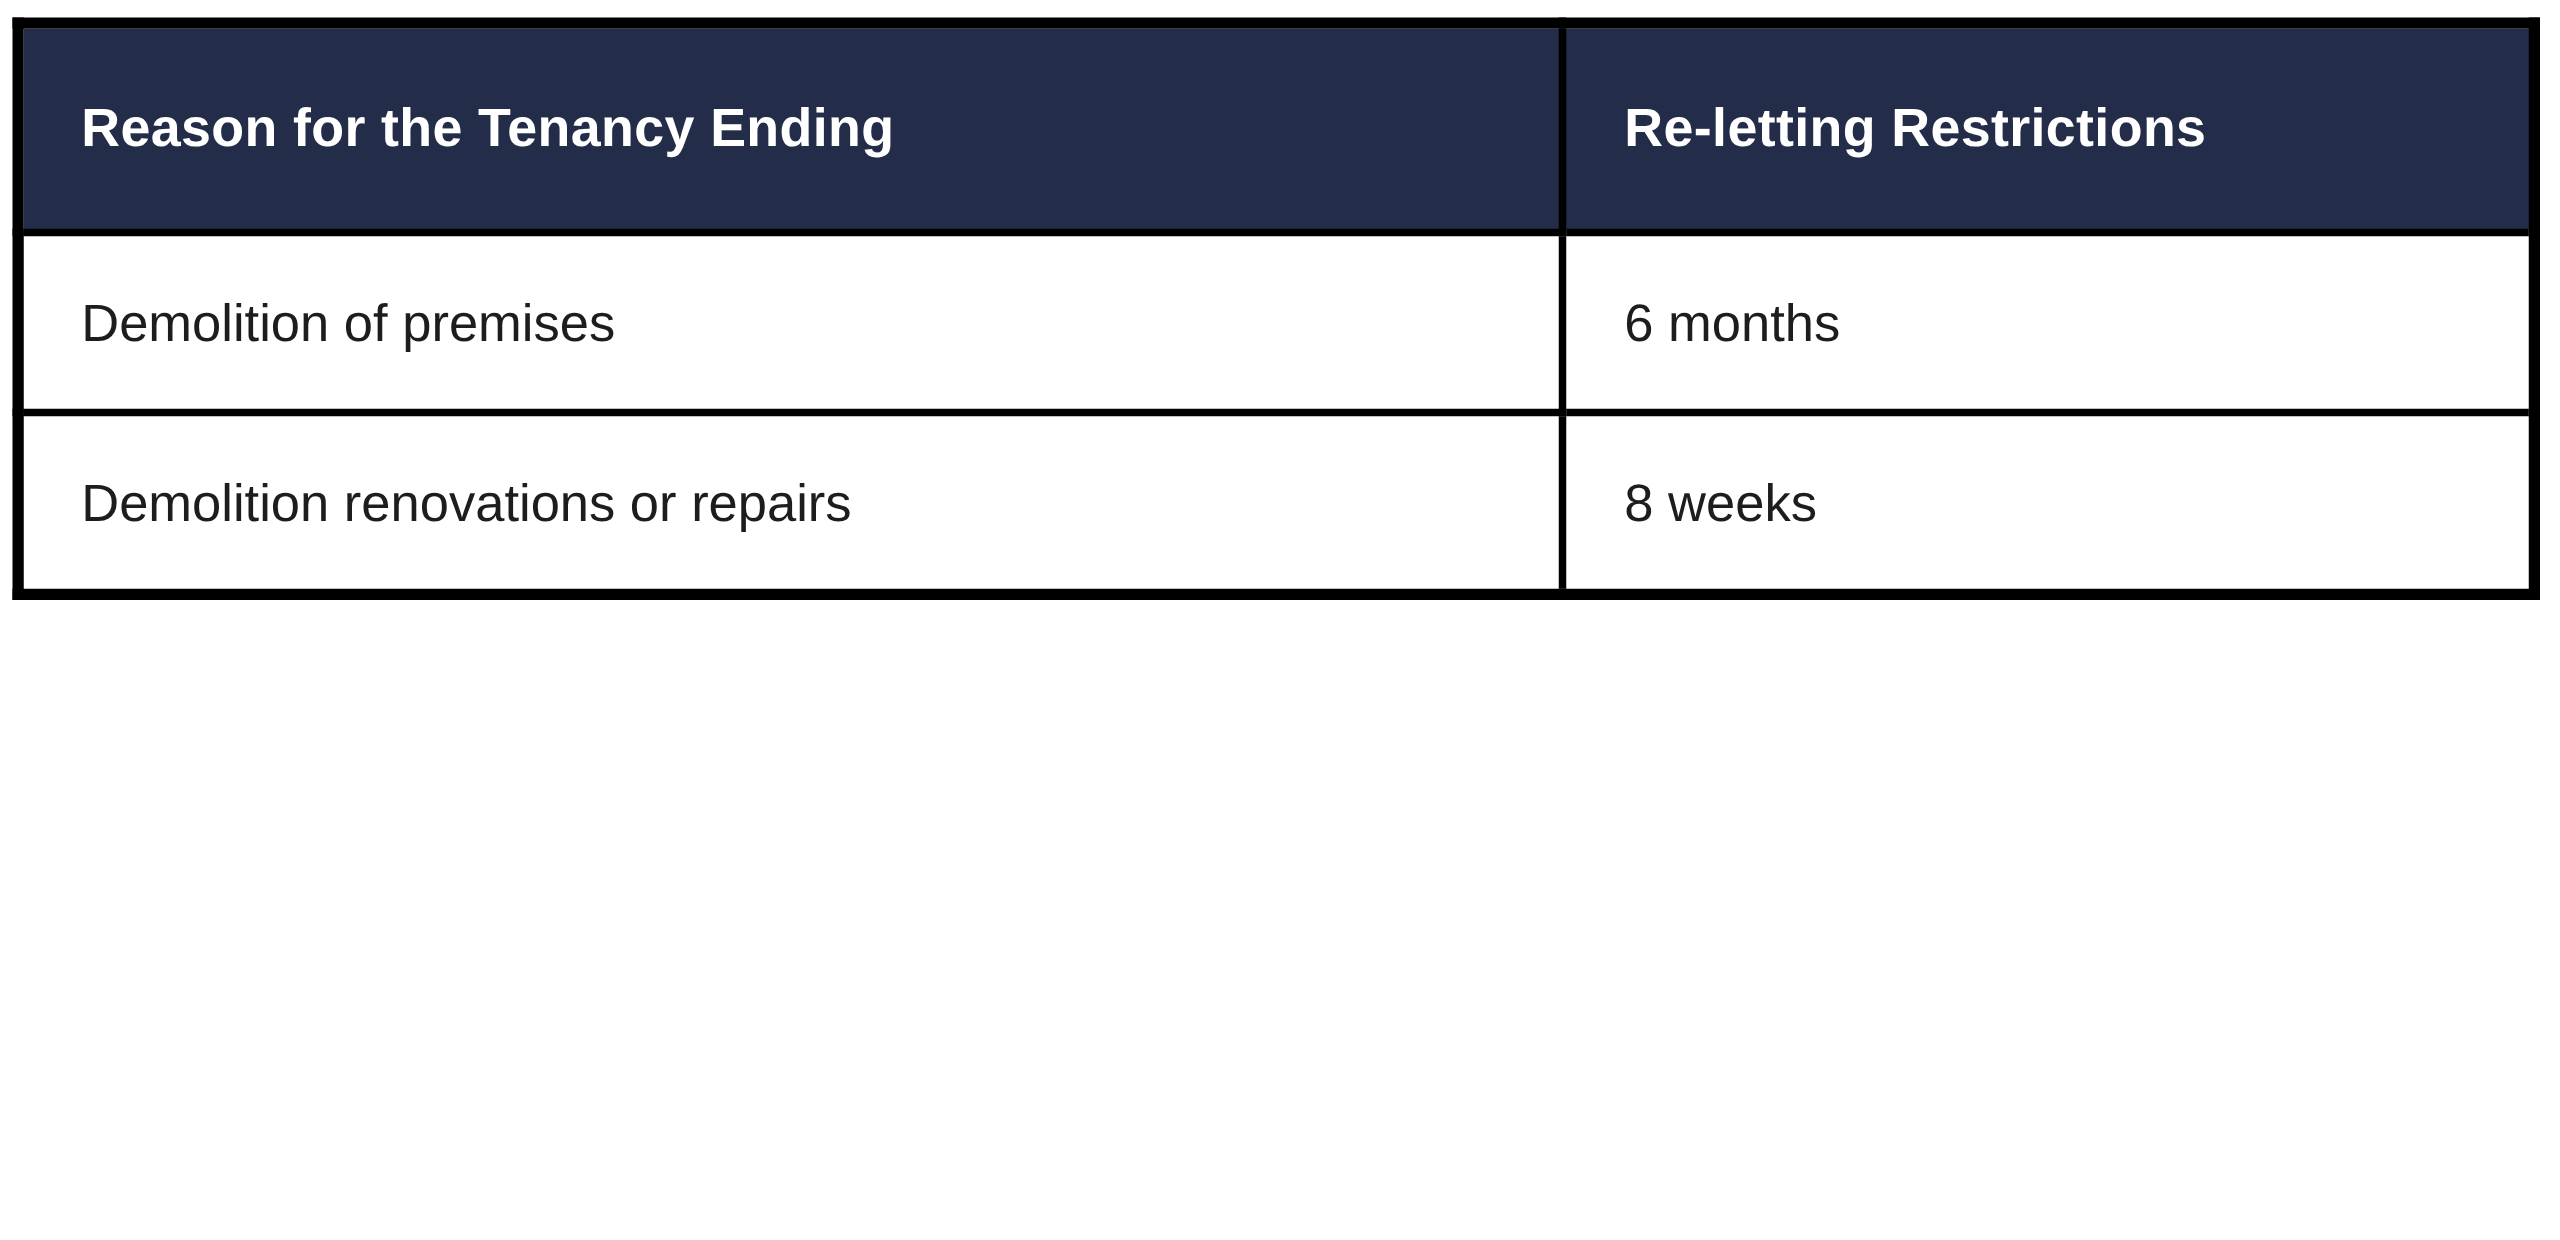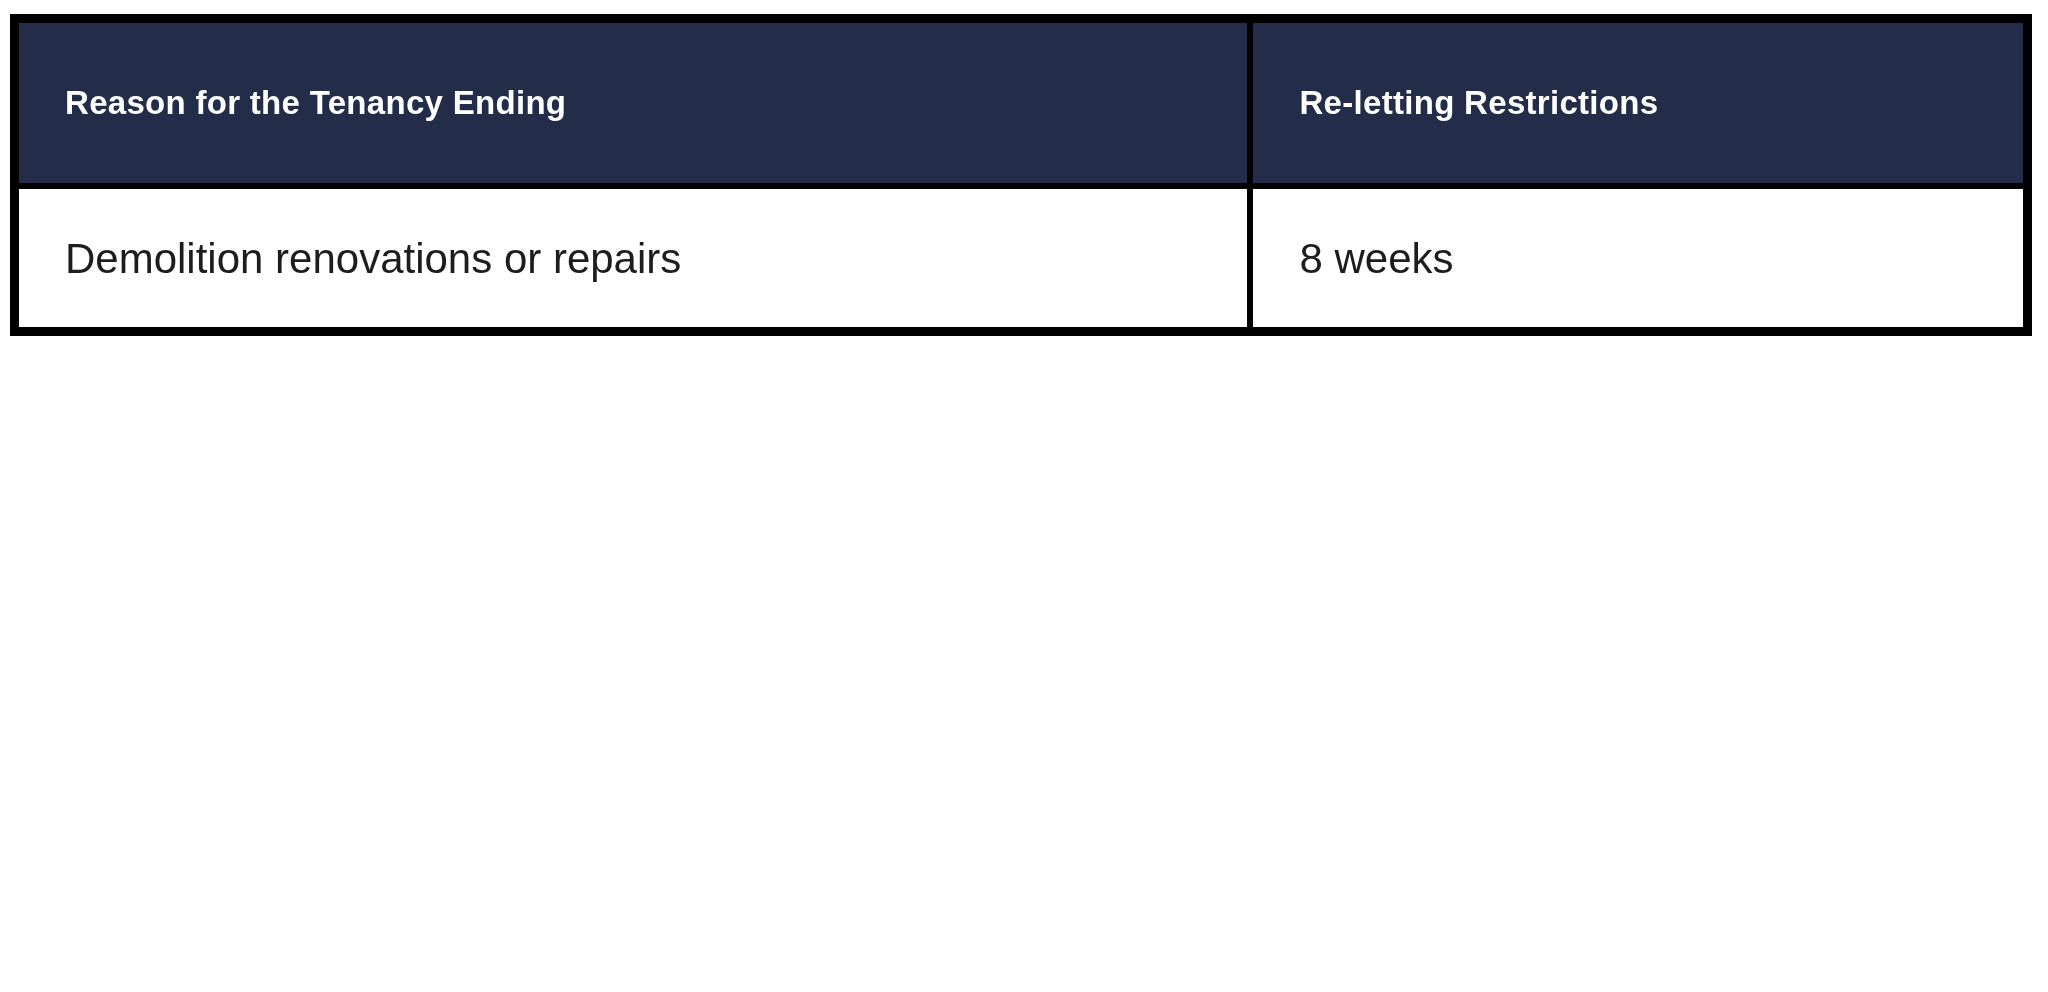--- a/index.html
+++ b/index.html
@@ -29,21 +29,21 @@
   .tenancy-table td {
     border: 6px solid var(--border-color, #000000);
     text-align: left;
     vertical-align: middle;
     padding: 0 46px;
     overflow: hidden;
   }
   .tenancy-table th {
     background: var(--header-bg, #232c49);
     color: var(--header-text, #ffffff);
-    font-size: 33px;
+    font-size: 43px;
     font-weight: 700;
     letter-spacing: 0.3px;
     height: 160px;
   }
   .tenancy-table td {
     background: var(--row-bg, #ffffff);
     color: var(--body-text, #1d1d1d);
     font-size: 42px;
     line-height: 1.5;
     font-weight: 400;
@@ -61,18 +61,22 @@
       <col class="col-restriction">
     </colgroup>
     <thead>
       <tr class="header-row">
         <th>Reason for the Tenancy Ending</th>
         <th>Re-letting Restrictions</th>
       </tr>
     </thead>
     <tbody>
       <tr class="row-std">
+        <td>Demolition of premises</td>
+        <td>6 months</td>
+      </tr>
+      <tr class="row-std">
         <td>Demolition renovations or repairs</td>
         <td>8 weeks</td>
       </tr>
     </tbody>
   </table>
 </div>
 
 </body></html>

